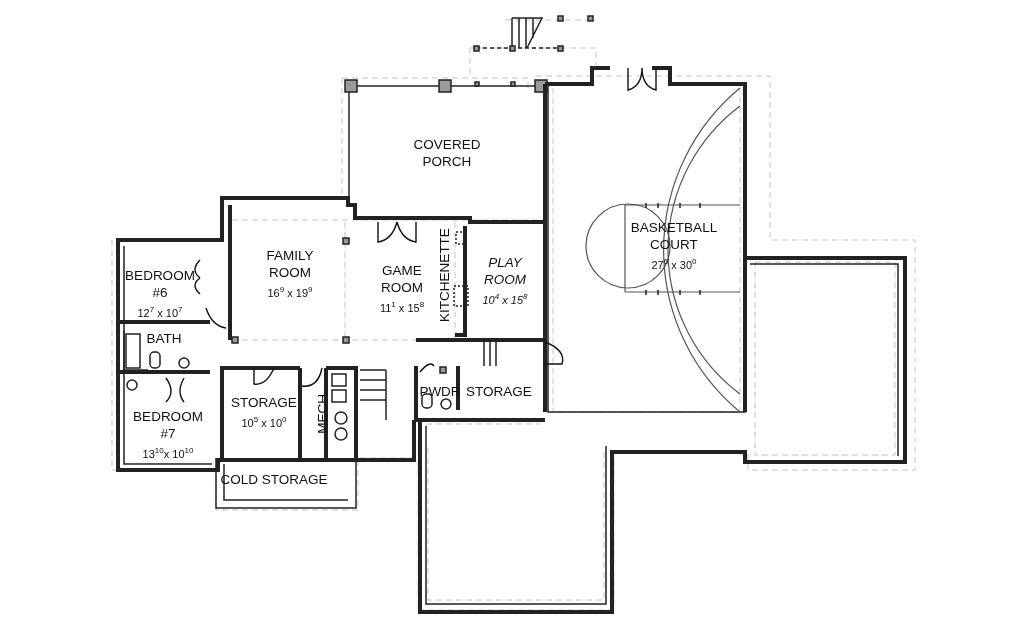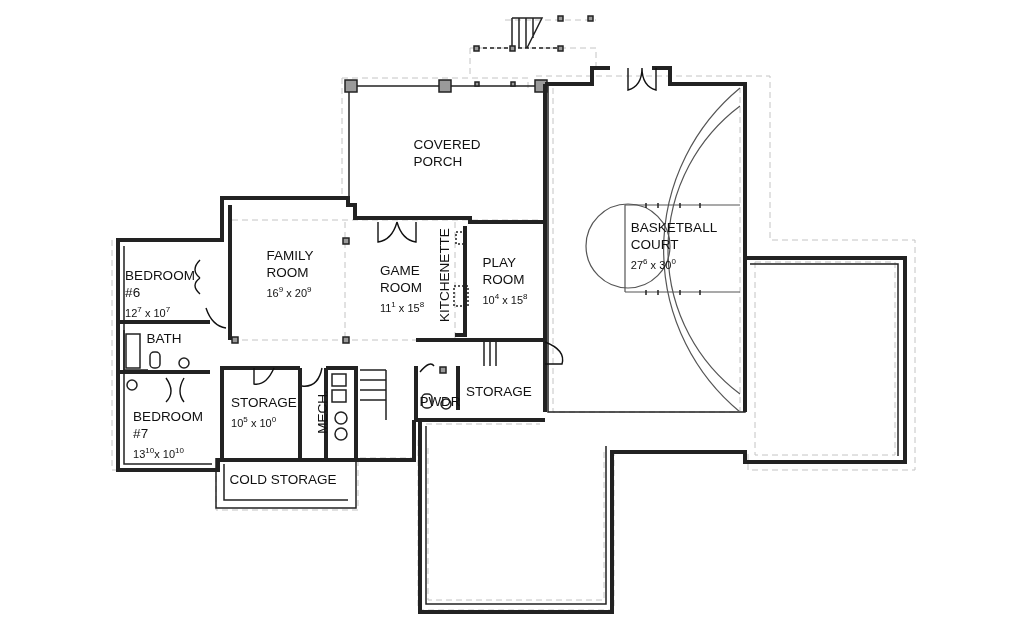--- a/index.html
+++ b/index.html
@@ -4,21 +4,21 @@
   <style>
     html, body { margin:0; padding:0; background:#ffffff; }
     body { width:1024px; height:640px; overflow:hidden; position:relative; font-family:"Liberation Sans", sans-serif; }
     svg#plan { position:absolute; left:0; top:0; }
     .wall { fill:none; stroke:#222; stroke-width:4; stroke-linejoin:miter; }
     .thin { fill:none; stroke:#222; stroke-width:1.5; }
     .dash { fill:none; stroke:#c4c4c4; stroke-width:1; stroke-dasharray:6 4; }
     .arc { fill:none; stroke:#555; stroke-width:1.2; }
     .door { fill:none; stroke:#111; stroke-width:1.4; }
     .col { fill:#9a9a9a; stroke:#222; stroke-width:1.5; }
-    .lbl { position:absolute; text-align:left; color:#111; font-size:13.5px; line-height:17px; white-space:nowrap; transform:translateX(-50%); }
+    .lbl { position:absolute; text-align:center; color:#111; font-size:13.5px; line-height:17px; white-space:nowrap; transform:translateX(-50%); }
     .dim { font-size:11px; }
     .dim sup { font-size:8px; }
     .vert { position:absolute; color:#111; font-size:13.5px; white-space:nowrap; transform-origin:center; transform:translate(-50%,-50%) rotate(-90deg); }
   </style>
 </head>
 <body>
 
 <svg id="plan" width="1024" height="640" viewBox="0 0 1024 640">
 
   <g>
@@ -128,32 +128,32 @@
 </svg>
 
 <div class="lbl" style="left:447px; top:136px;">
   <div>COVERED</div>
   <div>PORCH</div>
 </div>
 
 <div class="lbl" style="left:290px; top:247px;">
   <div>FAMILY</div>
   <div>ROOM</div>
-  <div class="dim"><span>16</span><sup>9</sup> <span>x</span> <span>20</span><sup>9</sup></div>
+  <div class="dim"><span>16</span><sup>9</sup> <span>x</span> <span>19</span><sup>9</sup></div>
 </div>
 
 <div class="lbl" style="left:402px; top:262px;">
   <div>GAME</div>
   <div>ROOM</div>
   <div class="dim"><span>11</span><sup>1</sup> <span>x</span> <span>15</span><sup>8</sup></div>
 </div>
 
 <div class="vert" style="left:444px; top:275px;">KITCHENETTE</div>
 
-<div class="lbl" style="left:505px; top:254px;">
+<div class="lbl" style="left:505px; top:254px;font-style:italic;">
   <div>PLAY</div>
   <div>ROOM</div>
   <div class="dim"><span>10</span><sup>4</sup> <span>x</span> <span>15</span><sup>8</sup></div>
 </div>
 
 <div class="lbl" style="left:652px; top:219px;margin-left:22px;">
   <div>BASKETBALL</div>
   <div>COURT</div>
   <div class="dim"><span>27</span><sup>6</sup> <span>x</span> <span>30</span><sup>0</sup></div>
 </div>
@@ -174,23 +174,23 @@
   <div class="dim"><span>13</span><sup>10</sup><span>x</span> <span>10</span><sup>10</sup></div>
 </div>
 
 <div class="lbl" style="left:264px; top:394px;">
   <div>STORAGE</div>
   <div class="dim"><span>10</span><sup>5</sup> <span>x</span> <span>10</span><sup>0</sup></div>
 </div>
 
 <div class="vert" style="left:322px; top:412px;">MECH.</div>
 
-<div class="lbl" style="left:440px; top:393px;">
+<div class="lbl" style="left:440px; top:383px;">
   <div>PWDR</div>
 </div>
 
 <div class="lbl" style="left:499px; top:383px;">
   <div>STORAGE</div>
 </div>
 
-<div class="lbl" style="left:283px; top:471px;">
+<div class="lbl" style="left:274px; top:471px;">
   <div>COLD STORAGE</div>
 </div>
 
 </body></html>

